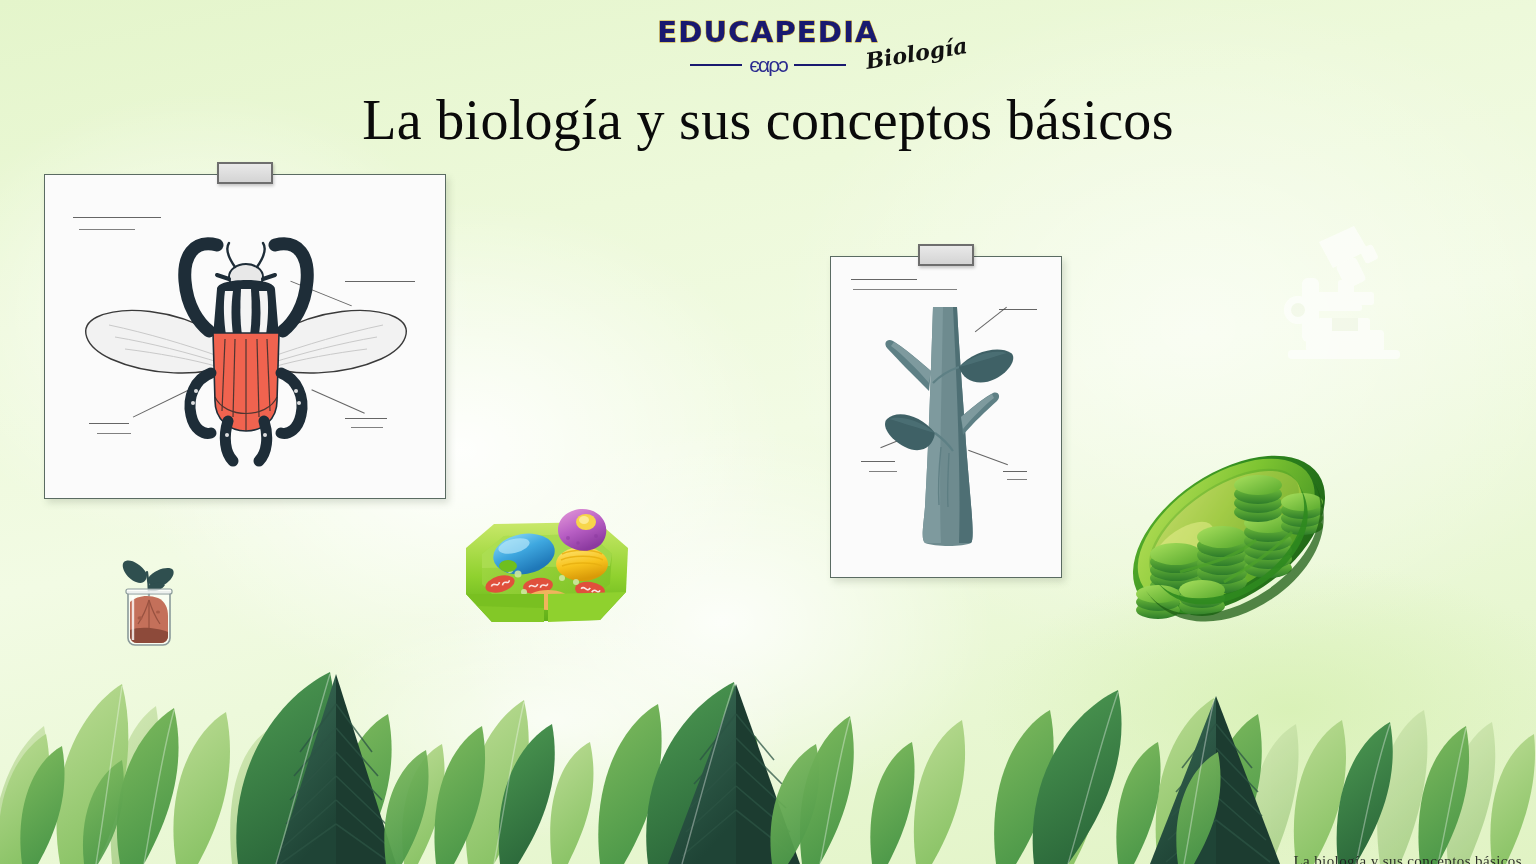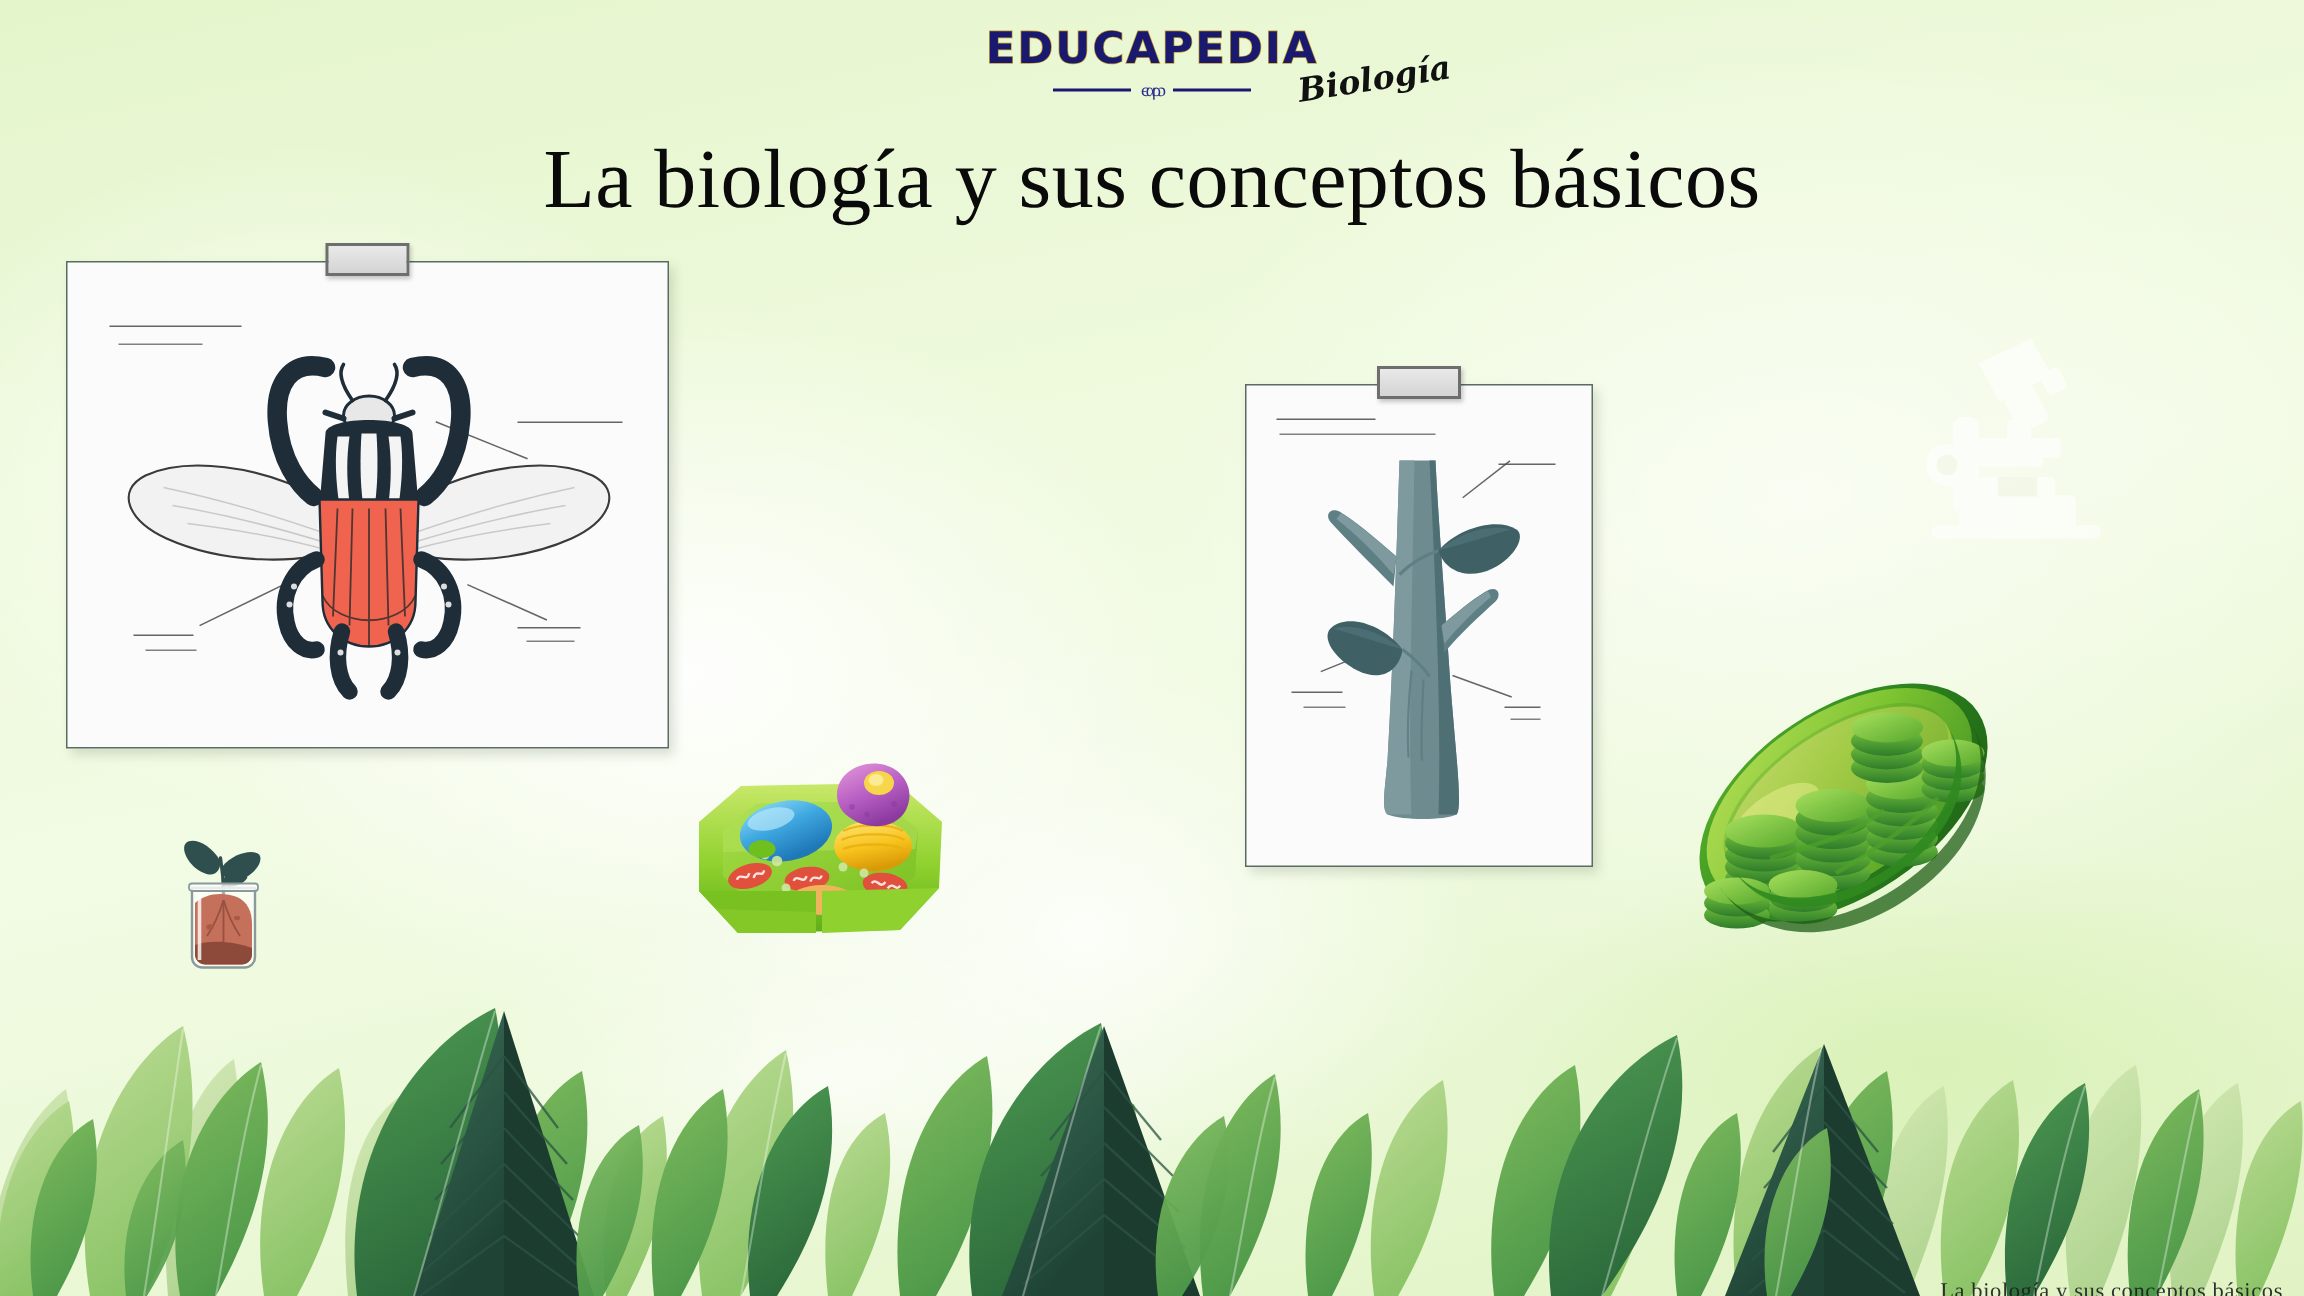--- a/index.html
+++ b/index.html
@@ -42,21 +42,21 @@
   .logo-word {
     font-family:"DejaVu Sans", sans-serif;
     font-weight:700; font-size:29px; letter-spacing:1.2px;
     color:#191970;
     -webkit-text-stroke:0.9px #caa227;
     paint-order:stroke fill;
     line-height:1;
   }
   .logo-rule { margin-top:7px; display:flex; align-items:center; justify-content:center; gap:7px; }
   .logo-rule .bar { width:52px; height:2px; background:#191970; }
-  .logo-orn { color:#2b2b8f; font-size:12px; line-height:1; letter-spacing:-2px; font-family:Liberation Serif, serif; }
+  .logo-orn { color:#2b2b8f; font-size:21px; line-height:1; letter-spacing:-2px; font-family:Liberation Sans, sans-serif; }
   .logo-script {
     position:absolute; left:208px; top:22px;
     font-family:"DejaVu Serif", serif;
     font-style:italic; font-weight:700;
     font-size:22px; color:#111;
     transform:rotate(-9deg);
     white-space:nowrap;
   }
 
   

